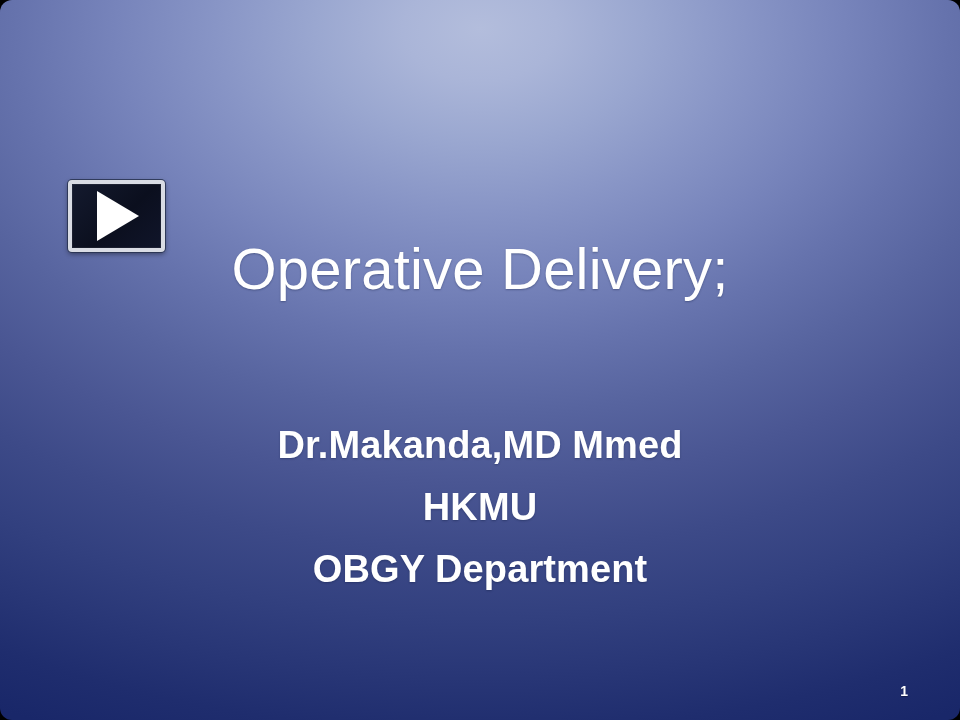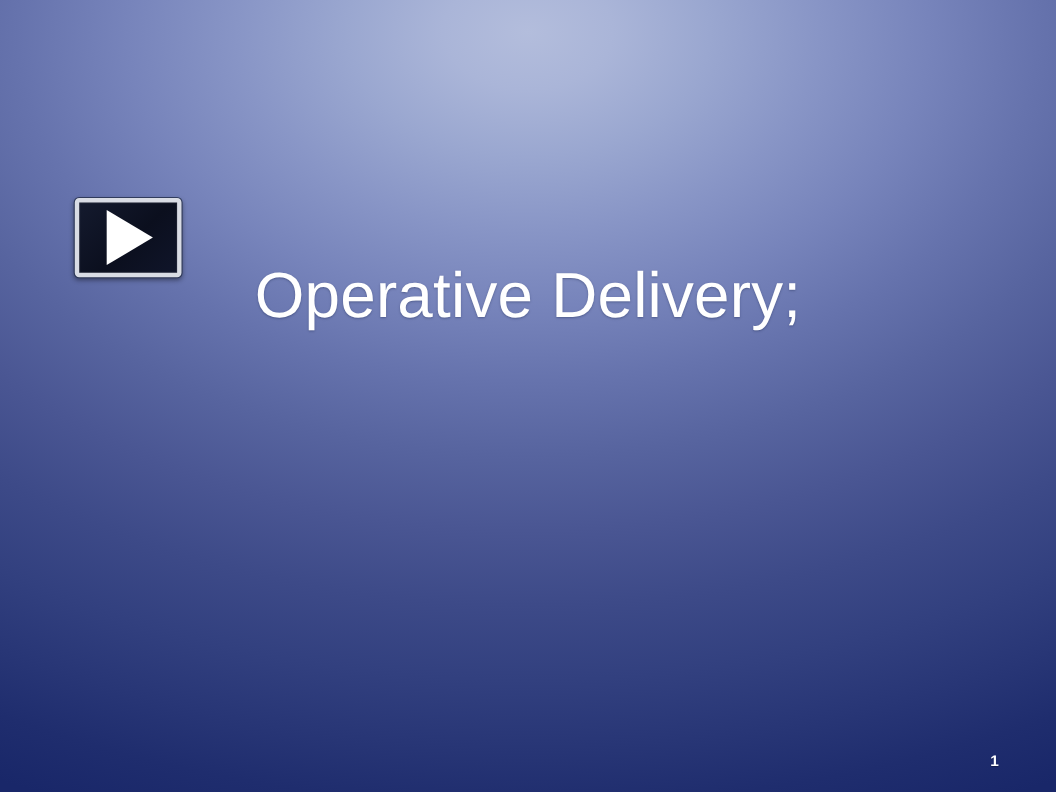--- a/index.html
+++ b/index.html
@@ -24,20 +24,21 @@
         #8895c6 24%,
         #7784bb 33%,
         #6673ad 42%,
         #57649f 51%,
         #4a5693 60%,
         #3d4a88 69%,
         #32407f 78%,
         #283676 86%,
         #1f2d6e 93%,
         #192769 100%);
+    border-radius: 12px;
   }
 
   
   #play-button {
     position: absolute;
     left: 68px;
     top: 180px;
     width: 97px;
     height: 72px;
     box-sizing: border-box;
@@ -114,16 +115,21 @@
 <div id="slide">
 
   <div id="play-button">
     <span class="tri"></span>
   </div>
 
   <div id="title-block">
     <span class="tline">Operative Delivery;</span>
   </div>
 
+  <div id="subtitle-block">
+    <span class="sline">Dr.Makanda,MD Mmed</span>
+    <span class="sline">HKMU</span>
+    <span class="sline">OBGY Department</span>
+  </div>
 
   <div id="slide-number">1</div>
 
 </div>
 
 </body></html>

